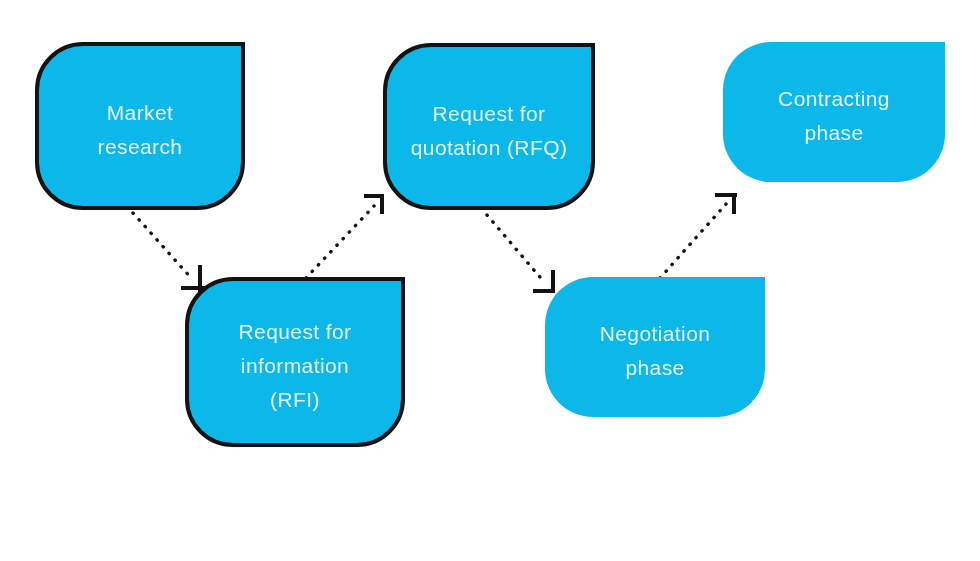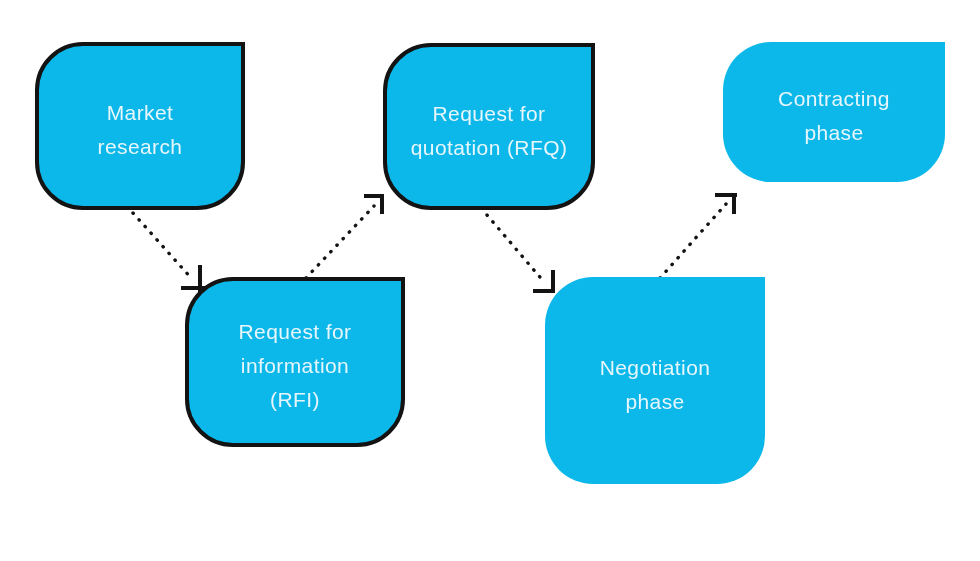--- a/index.html
+++ b/index.html
@@ -39,21 +39,21 @@
     font-size: 21px;
     line-height: 34px;
     font-weight: 500;
     letter-spacing: 0.4px;
     margin-top: 8px;
   }
   #node-market-research { left: 35px;  top: 42px;  width: 210px; height: 168px; }
   #node-rfq             { left: 383px; top: 43px;  width: 212px; height: 167px; }
   #node-contracting     { left: 723px; top: 42px;  width: 222px; height: 140px; }
   #node-rfi             { left: 185px; top: 277px; width: 220px; height: 170px; }
-  #node-negotiation     { left: 545px; top: 277px; width: 220px; height: 207px; }
+  #node-negotiation     { left: 545px; top: 277px; width: 220px; height: 140px; }
   svg.connectors {
     position: absolute;
     left: 0; top: 0;
     width: 980px; height: 561px;
     pointer-events: none;
   }
   svg.connectors .dotted {
     stroke: var(--arrow);
     stroke-width: 3.4;
     stroke-linecap: round;

